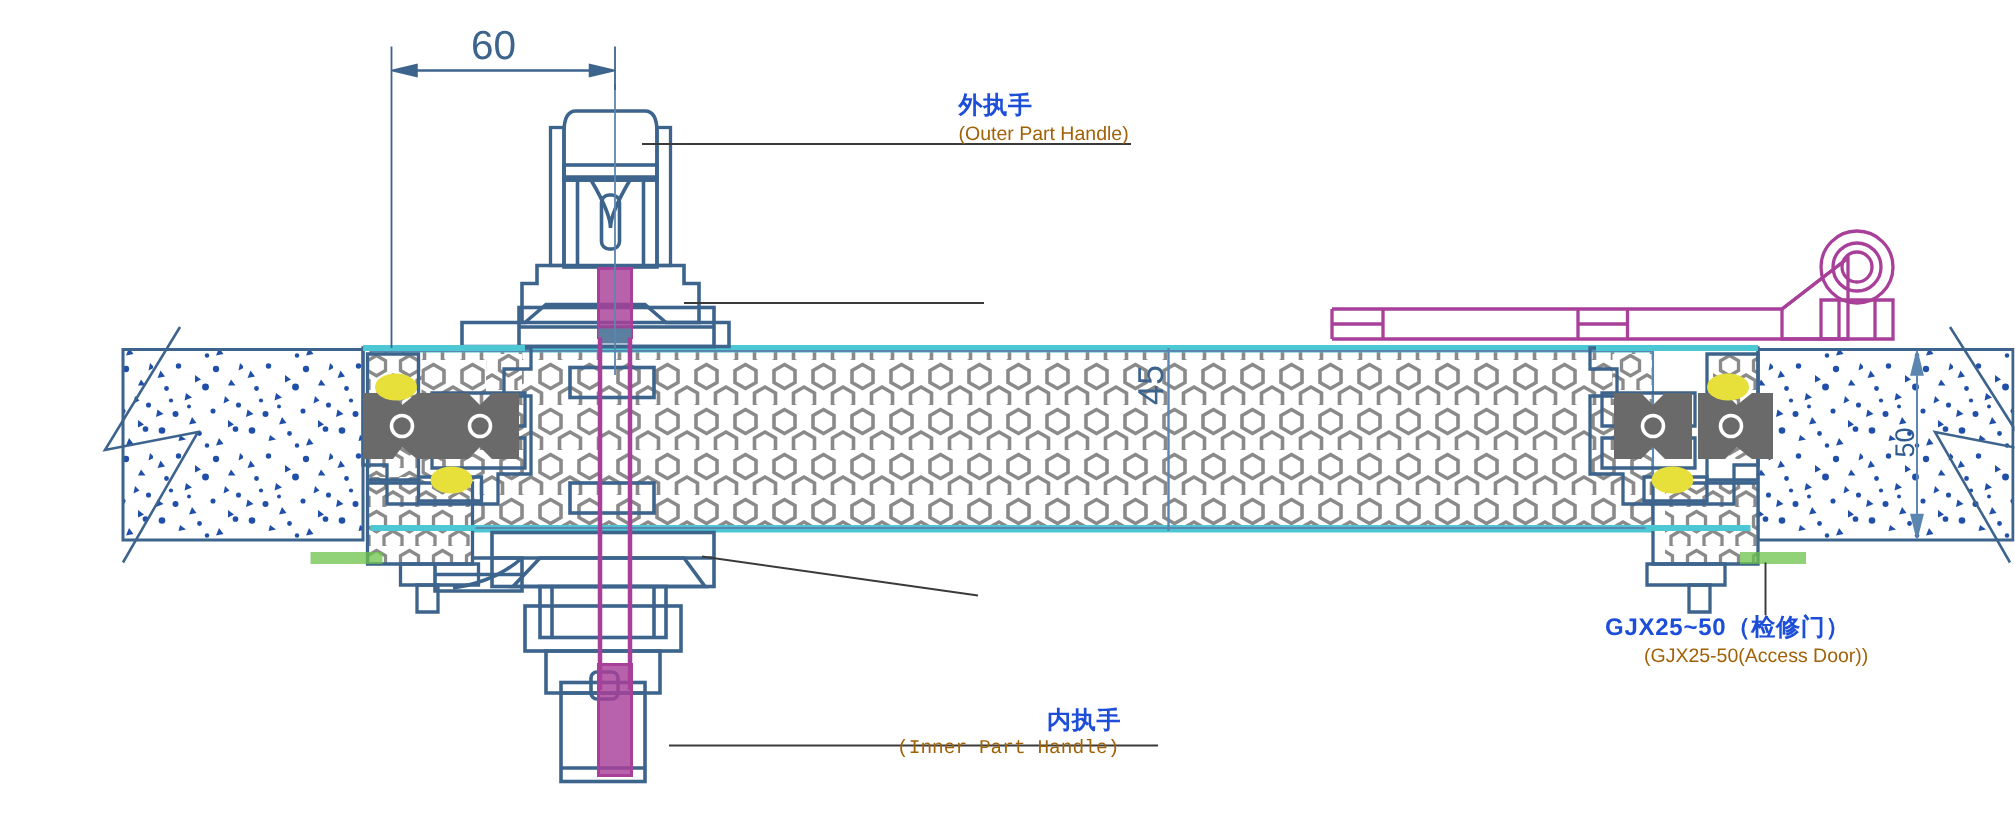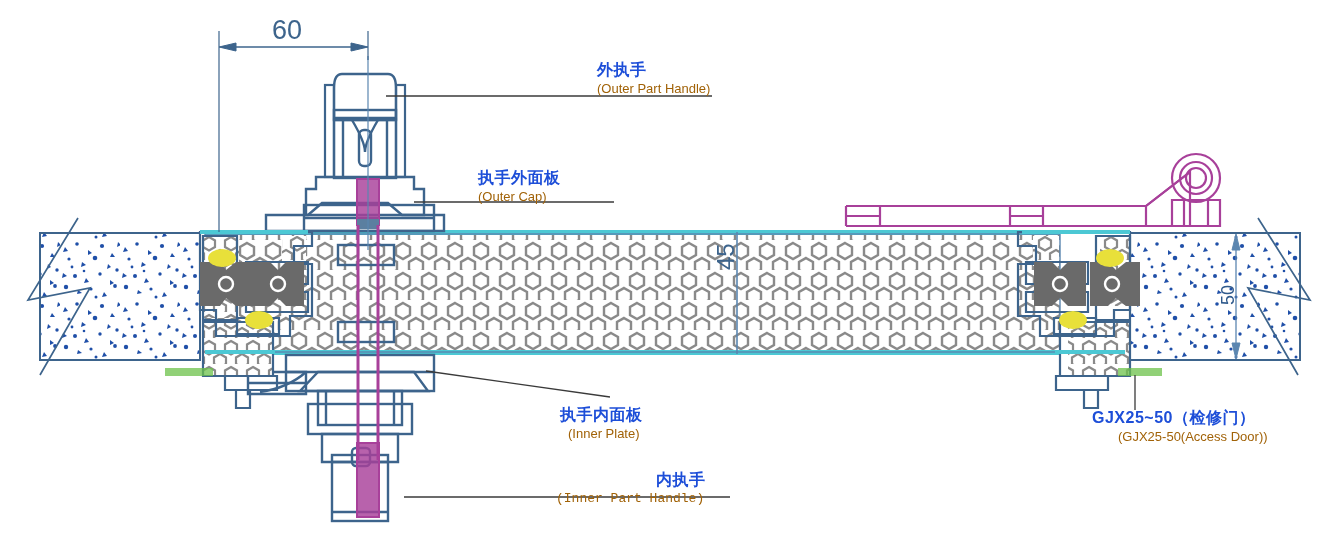--- a/index.html
+++ b/index.html
@@ -1,18 +1,18 @@
 <!DOCTYPE html>
 <html><head>
 <meta charset="utf-8">
 <style>
   html,body{margin:0;padding:0;background:#ffffff;}
   body{width:1343px;height:556px;overflow:hidden;
        font-family:"Liberation Sans","DejaVu Sans",sans-serif;}
-  #stage{position:relative;width:1173px;height:556px;background:#fff;}
+  #stage{position:relative;width:1173px;height:556px;background:#fff;margin-left:42px;}
   svg#dwg{position:absolute;left:0;top:0;}
   .lbl{position:absolute;white-space:nowrap;}
   .cn{font-size:16px;color:#1d4ed8;letter-spacing:.5px;font-weight:bold;}
   .en{font-size:13px;color:#a16207;}
   .dimtxt{position:absolute;font-size:27px;color:#3d648c;}
 </style>
 </head>
 <body>
 
 <div id="stage">
@@ -252,33 +252,25 @@
      transform:rotate(-90deg);transform-origin:left top;">45</div>
 
 <div class="dimtxt" style="left:1218px;top:305px;font-size:18px;color:#2f5a8c;
      transform:rotate(-90deg);transform-origin:left top;">50</div>
 
 <div class="lbl" style="left:597px;top:60px;">
   <div class="cn">外执手</div>
   <div class="en">(Outer Part Handle)</div>
 </div>
 
-<div class="lbl" style="left:478px;top:168px;">
-  <div class="cn">执手外面板</div>
-  <div class="en">(Outer Cap)</div>
-</div>
-
-<div class="lbl" style="left:560px;top:405px;">
-  <div class="cn">执手内面板</div>
-  <div class="en" style="padding-left:8px;">(Inner Plate)</div>
-</div>
+
 
 <div class="lbl" style="left:656px;top:470px;">
   <div class="cn">内执手</div>
   <div class="en" style="margin-left:-100px;font-family:Liberation Mono, monospace;">(Inner Part Handle)</div>
 </div>
 
-<div class="lbl" style="left:1092px;top:408px;">
+<div class="lbl" style="left:1028px;top:408px;">
   <div class="cn">GJX25~50（检修门）</div>
   <div class="en" style="padding-left:26px;">(GJX25-50(Access Door))</div>
 </div>
 
 </div>
 
 </body></html>

